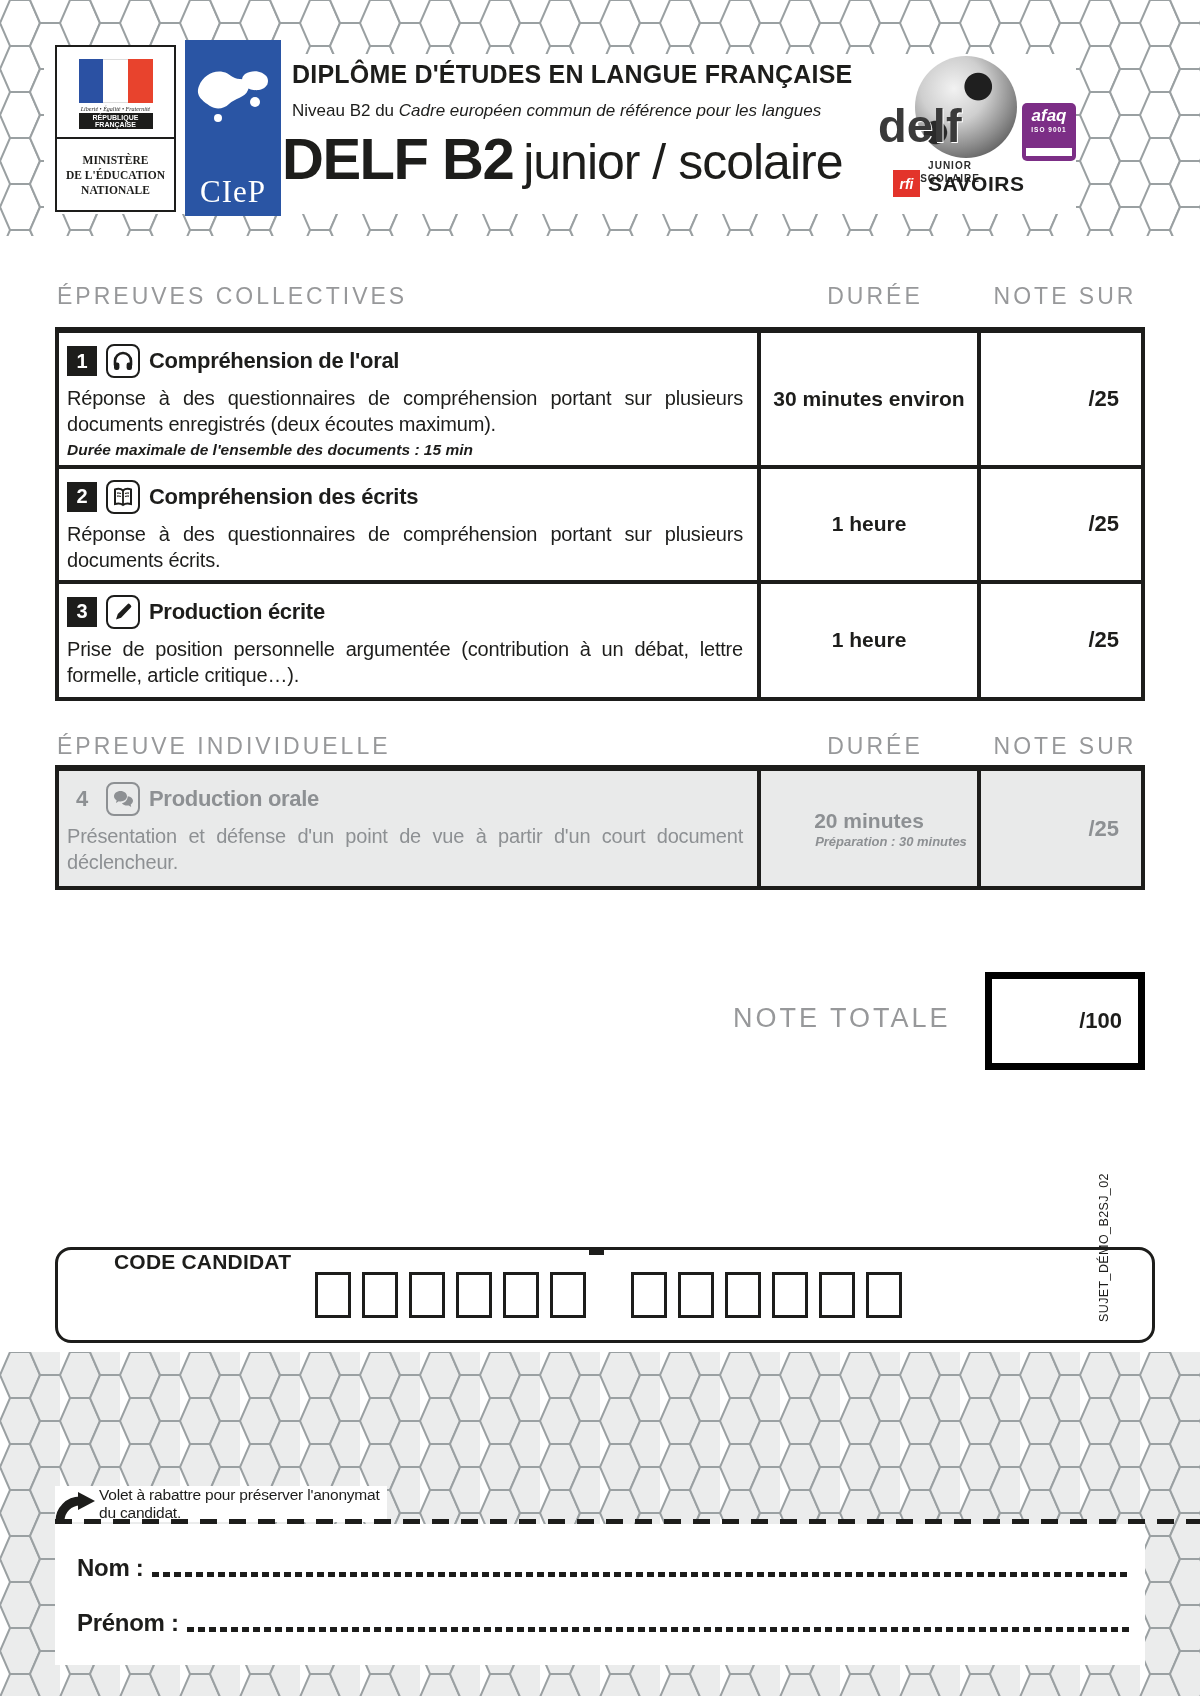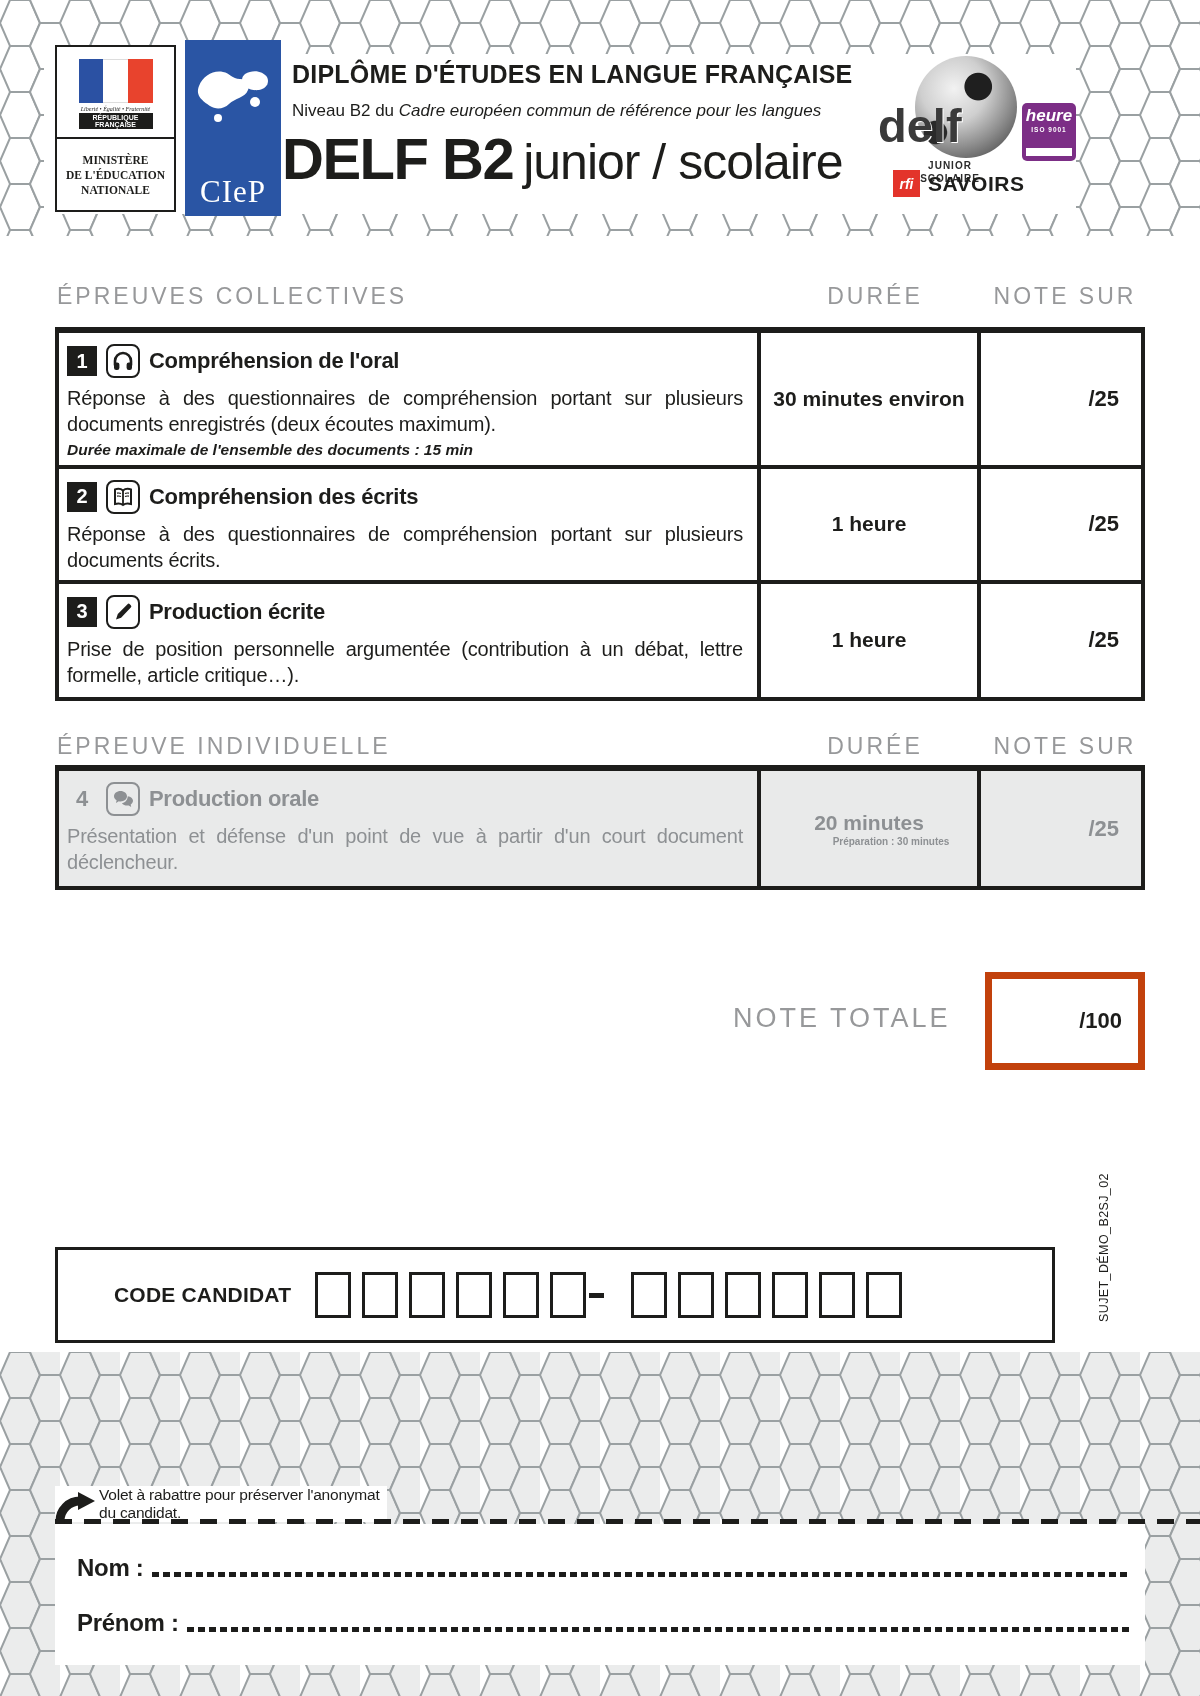--- a/index.html
+++ b/index.html
@@ -61,39 +61,39 @@
   .numbox{width:30px;height:30px;background:#1d1d1b;color:#fff;font-size:20px;font-weight:bold;
           display:flex;align-items:center;justify-content:center;flex:0 0 auto;}
   .numplain{width:30px;text-align:center;font-size:22px;font-weight:bold;flex:0 0 auto;}
   .iconbox{width:34px;height:34px;border:2.5px solid #1d1d1b;border-radius:8px;display:flex;
            align-items:center;justify-content:center;flex:0 0 auto;box-sizing:border-box;background:#fff;}
   .rowtitle{font-size:22px;font-weight:bold;letter-spacing:-.3px;}
   .rowdesc{font-size:20px;line-height:1.32;letter-spacing:-.2px;text-align:justify;margin:0;}
   .rownote{font-size:15.5px;font-style:italic;font-weight:bold;margin-top:3px;}
   .cell-dur{display:flex;flex-direction:column;align-items:center;justify-content:center;
             font-size:21px;font-weight:bold;border-right:4px solid #1d1d1b;text-align:center;}
-  .durnote{font-size:10px;font-weight:bold;margin-top:1px;margin-left:44px;}
+  .durnote{font-size:13px;font-style:italic;font-weight:bold;margin-top:1px;margin-left:44px;}
   .cell-score{display:flex;align-items:center;justify-content:flex-end;padding-right:22px;
               font-size:22px;font-weight:bold;}
   .r1{min-height:133px;} .r2{min-height:109px;} .r3{min-height:113px;} .r4{min-height:115px;}
 
   .gray-table{background:#e9eaea;color:#8d9093;}
   .gray-table .cell-desc,.gray-table .cell-dur{border-color:#1d1d1b;}
   .gray-table .iconbox{border-color:#8d9093;background:#e9eaea;}
 
   
   .summary{position:absolute;left:57px;top:986px;font-size:18px;font-weight:bold;line-height:1.5;}
   .total-label{position:absolute;left:733px;top:1003px;font-size:27px;color:#97989a;letter-spacing:3px;white-space:nowrap;}
-  .total-box{position:absolute;left:985px;top:972px;width:160px;height:98px;border:7px solid #c2410c;
+  .total-box{position:absolute;left:985px;top:972px;width:160px;height:98px;border:7px solid #000000;
              background:#fff;box-sizing:border-box;display:flex;align-items:center;justify-content:flex-end;
              padding-right:16px;font-size:22px;font-weight:bold;}
 
   
-  .code-bar{position:absolute;left:55px;top:1247px;width:1000px;height:96px;border:3.5px solid #1d1d1b;
-            border-radius:0;display:flex;align-items:center;box-sizing:border-box;background:#fff;}
+  .code-bar{position:absolute;left:55px;top:1247px;width:1100px;height:96px;border:3.5px solid #1d1d1b;
+            border-radius:16px;display:flex;box-sizing:border-box;background:#fff;}
   .code-label{margin-left:56px;font-size:21px;font-weight:bold;letter-spacing:.2px;white-space:nowrap;}
   .code-boxes{display:flex;align-items:center;gap:11px;margin-left:24px;}
   .code-box{width:36px;height:46px;border:3.5px solid #1d1d1b;background:#fff;box-sizing:border-box;}
   .code-dash{width:15px;height:5px;background:#1d1d1b;margin:0 3px;flex:0 0 auto;}
 
   .side-code{position:absolute;left:1097px;top:1322px;transform:rotate(-90deg);transform-origin:0 0;
              font-size:12.5px;letter-spacing:.4px;white-space:nowrap;}
 
   
   .fold-label{position:absolute;left:55px;top:1486px;width:332px;height:36px;background:#fff;display:flex;
@@ -164,21 +164,21 @@
     <span class="exam-code">DELF B2</span><span class="exam-variant">junior / scolaire</span>
   </div>
 
   <div class="delf-globe"></div>
   <div class="delf-word">delf</div>
   <div class="delf-sub">
     <div>JUNIOR</div>
     <div>SCOLAIRE</div>
   </div>
   <div class="afaq">
-    <div class="afaq-word">heure</div>
+    <div class="afaq-word">afaq</div>
     <div class="afaq-iso">ISO 9001</div>
     <div class="afaq-bar"></div>
   </div>
   <div class="rfi">rfi</div>
   <div class="savoirs">SAVOIRS</div>
 
   <div class="sec-head" style="left:57px;top:283px">ÉPREUVES COLLECTIVES</div>
   <div class="sec-head head-center" style="left:765px;top:283px;width:220px">DURÉE</div>
   <div class="sec-head head-center" style="left:985px;top:283px;width:160px">NOTE SUR</div>
 

